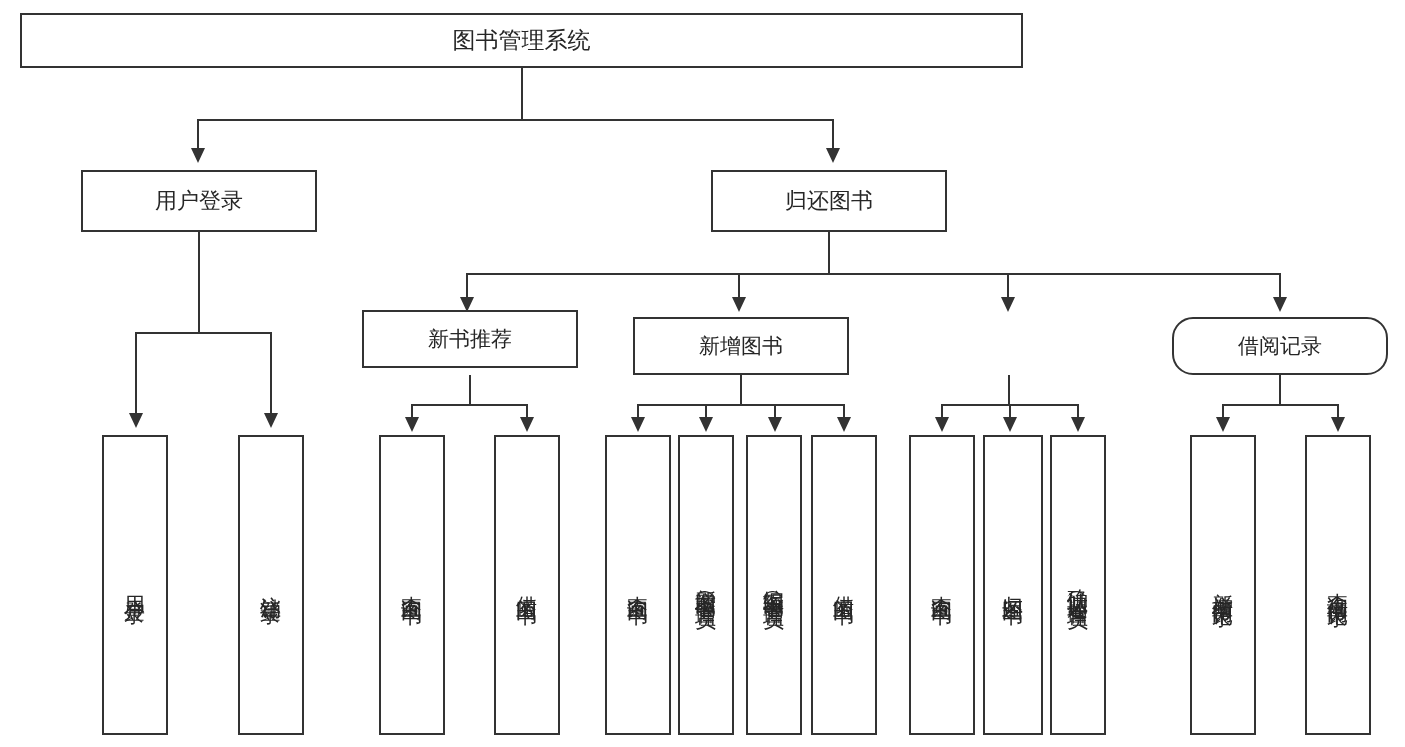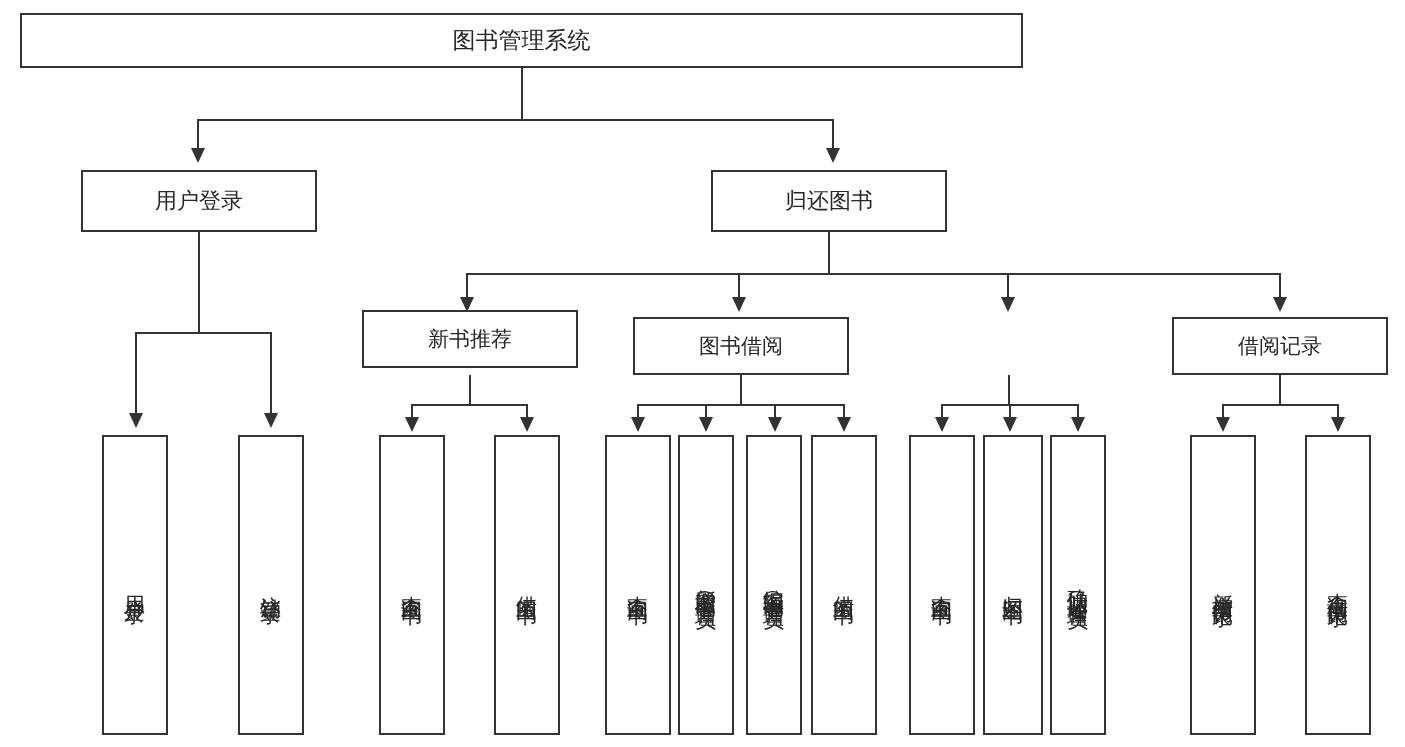--- a/index.html
+++ b/index.html
@@ -120,23 +120,23 @@
   <div class="conn v" style="left:1007px; top:273px; width:2px; height:26px;"></div>
   <div class="arrow" style="left:1001px; top:297px;"></div>
 
   <div class="conn v" style="left:1279px; top:273px; width:2px; height:26px;"></div>
   <div class="arrow" style="left:1273px; top:297px;"></div>
 
   <div class="node lvl3" style="left:362px; top:310px; width:216px; height:58px;">
     <span class="label">新书推荐</span>
   </div>
   <div class="node lvl3" style="left:633px; top:317px; width:216px; height:58px;">
-    <span class="label">图书借阅</span>
-  </div>
-  <div class="node lvl3" style="left:1172px; top:317px; width:216px; height:58px;">
+    <span class="label">新增图书</span>
+  </div>
+  <div class="node lvl3" style="left:1172px; top:317px; width:216px; height:58px;border-radius:21px;">
     <span class="label">借阅记录</span>
   </div>
 
   <div class="conn v" style="left:469px; top:375px; width:2px; height:30px;"></div>
   <div class="conn h" style="left:411px; top:404px; width:117px; height:2px;"></div>
   <div class="conn v" style="left:411px; top:404px; width:2px; height:15px;"></div>
   <div class="arrow" style="left:405px; top:417px;"></div>
   <div class="conn v" style="left:526px; top:404px; width:2px; height:15px;"></div>
   <div class="arrow" style="left:520px; top:417px;"></div>
 

